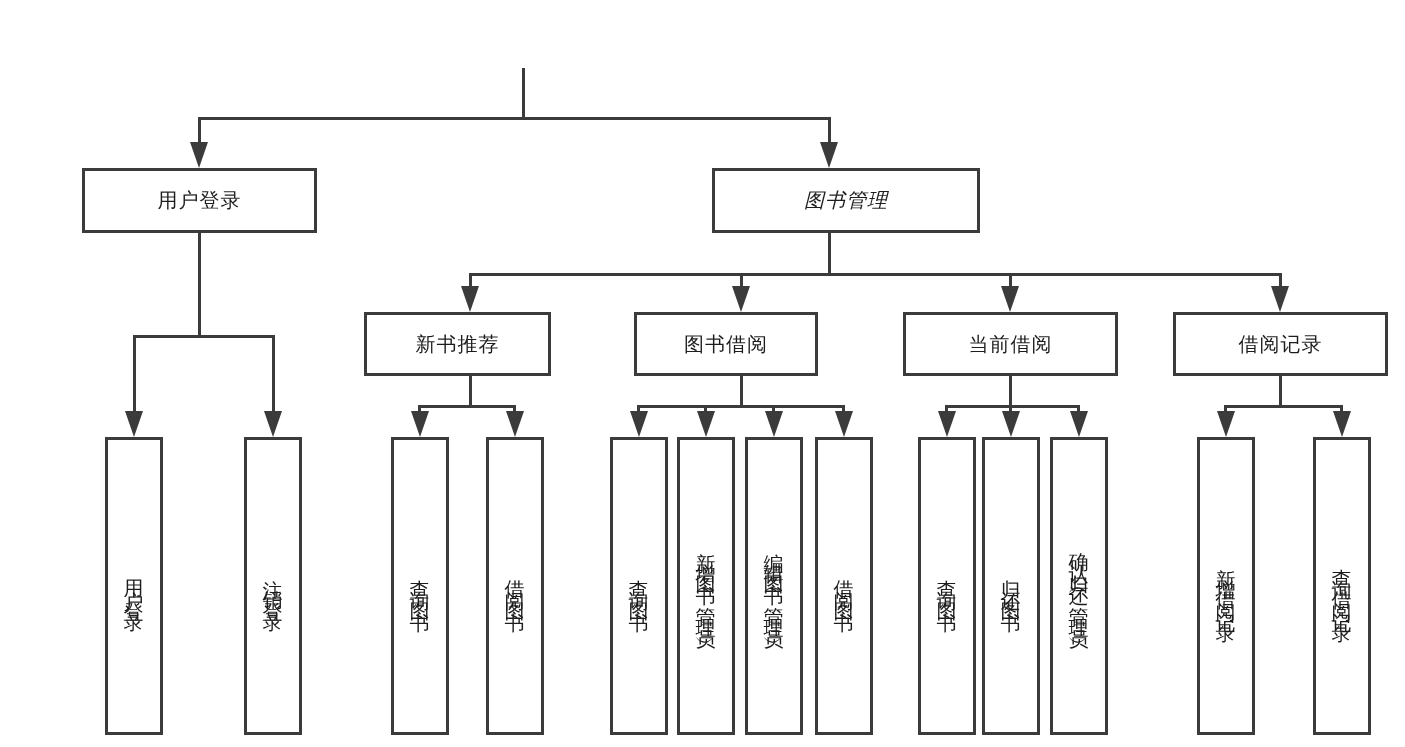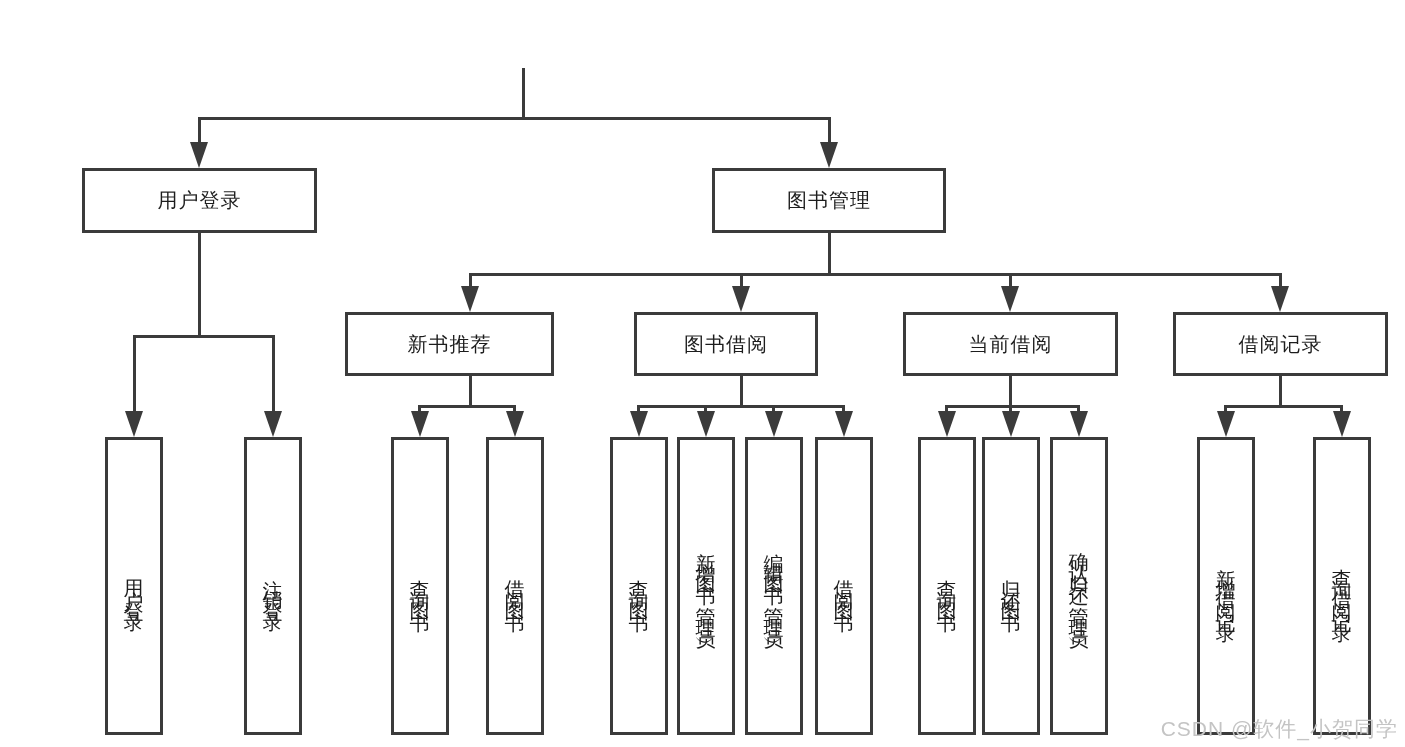--- a/index.html
+++ b/index.html
@@ -61,41 +61,41 @@
 
 
   <div class="vline" style="left:522px;top:68px;height:52px;"></div>
   <div class="hline" style="left:198px;top:117px;width:633px;"></div>
   <div class="vline" style="left:198px;top:117px;height:27px;"></div>
   <div class="arrow" style="left:190px;top:142px;"></div>
   <div class="vline" style="left:828px;top:117px;height:27px;"></div>
   <div class="arrow" style="left:820px;top:142px;"></div>
 
   <div class="node" style="left:82px;top:168px;width:235px;height:65px;">用户登录</div>
-  <div class="node" style="left:712px;top:168px;width:234px;height:65px;">图书管理</div>
+  <div class="node" style="left:712px;top:168px;width:268px;height:65px;font-style:italic;">图书管理</div>
 
   <div class="vline" style="left:198px;top:233px;height:103px;"></div>
   <div class="hline" style="left:133px;top:335px;width:142px;"></div>
   <div class="vline" style="left:133px;top:335px;height:78px;"></div>
   <div class="arrow" style="left:125px;top:411px;"></div>
   <div class="vline" style="left:272px;top:335px;height:78px;"></div>
   <div class="arrow" style="left:264px;top:411px;"></div>
 
   <div class="vline" style="left:828px;top:233px;height:43px;"></div>
   <div class="hline" style="left:469px;top:273px;width:813px;"></div>
   <div class="vline" style="left:469px;top:273px;height:16px;"></div>
   <div class="arrow" style="left:461px;top:286px;"></div>
   <div class="vline" style="left:740px;top:273px;height:16px;"></div>
   <div class="arrow" style="left:732px;top:286px;"></div>
   <div class="vline" style="left:1009px;top:273px;height:16px;"></div>
   <div class="arrow" style="left:1001px;top:286px;"></div>
   <div class="vline" style="left:1279px;top:273px;height:16px;"></div>
   <div class="arrow" style="left:1271px;top:286px;"></div>
 
-  <div class="node" style="left:345px;top:312px;width:209px;height:64px;">新书推荐</div>
+  <div class="node" style="left:364px;top:312px;width:187px;height:64px;">新书推荐</div>
   <div class="node" style="left:634px;top:312px;width:184px;height:64px;">图书借阅</div>
   <div class="node" style="left:903px;top:312px;width:215px;height:64px;">当前借阅</div>
   <div class="node" style="left:1173px;top:312px;width:215px;height:64px;">借阅记录</div>
 
   <div class="vline" style="left:469px;top:376px;height:32px;"></div>
   <div class="hline" style="left:418px;top:405px;width:98px;"></div>
   <div class="vline" style="left:418px;top:405px;height:9px;"></div>
   <div class="arrow" style="left:411px;top:411px;"></div>
   <div class="vline" style="left:513px;top:405px;height:9px;"></div>
   <div class="arrow" style="left:506px;top:411px;"></div>
@@ -164,15 +164,14 @@
     <span class="vtext">确认归还（管理员）</span>
   </div>
 
   <div class="node leaf" style="left:1197px;top:437px;width:58px;height:298px;">
     <span class="vtext">新增借阅记录</span>
   </div>
   <div class="node leaf" style="left:1313px;top:437px;width:58px;height:298px;">
     <span class="vtext">查询借阅记录</span>
   </div>
 
-  <div class="watermark">CSDN @软件_小贺同学</div>
 
 </div>
 
 </body></html>

